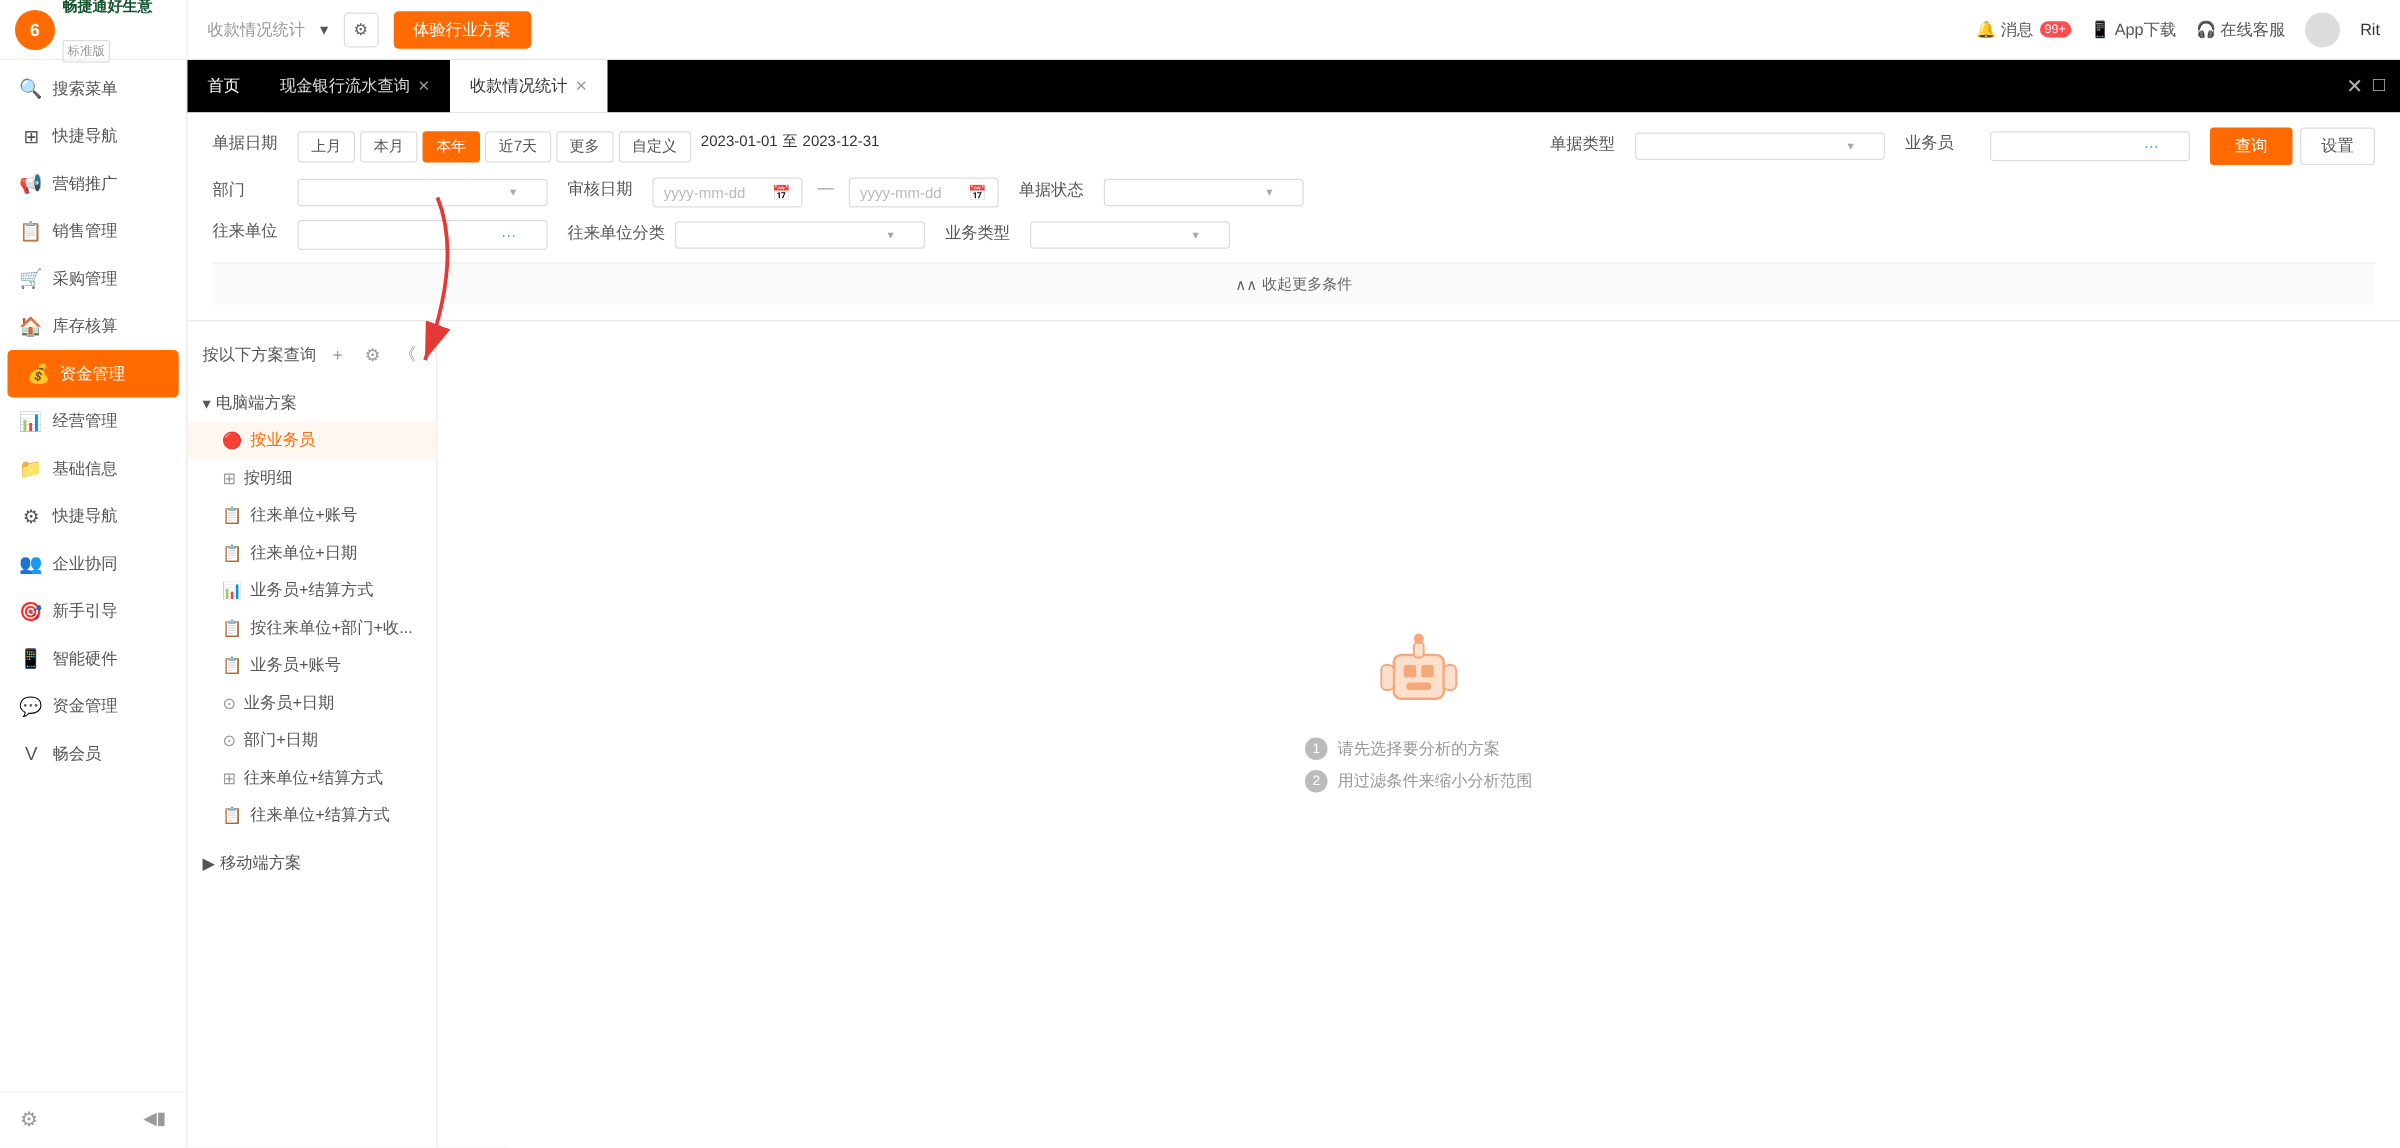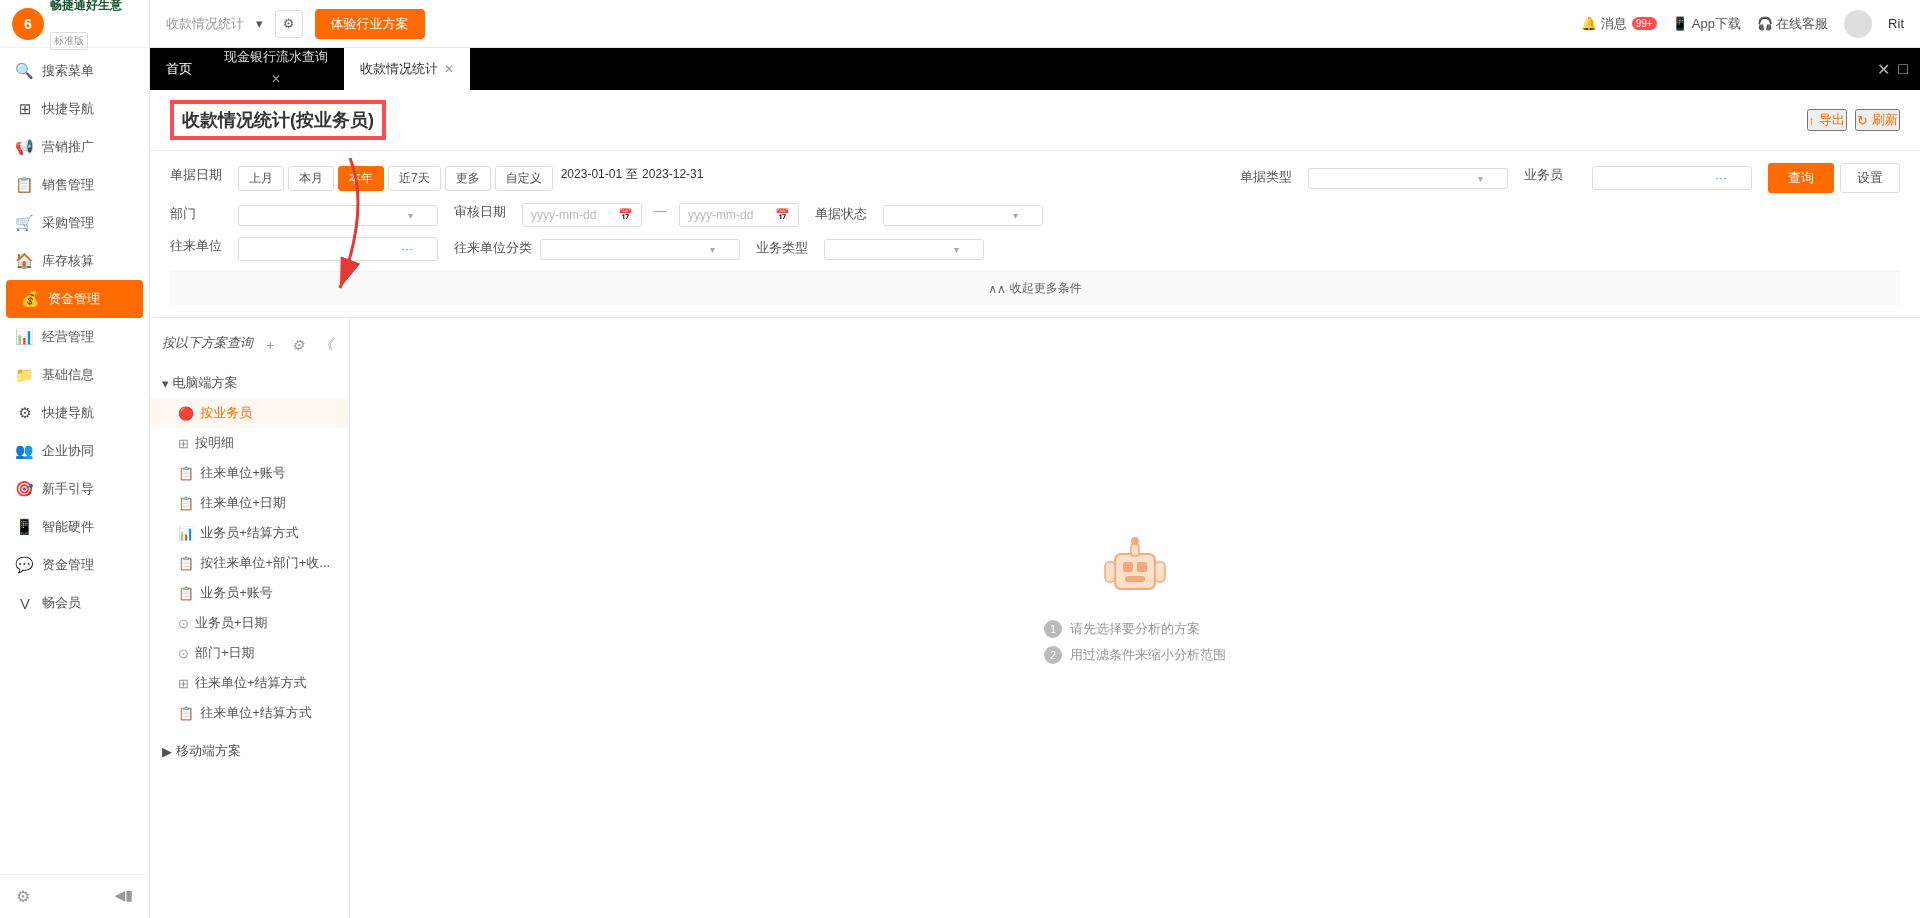--- a/index.html
+++ b/index.html
@@ -58,21 +58,21 @@
     .filter-select { border: 1px solid #ddd; border-radius: 3px; padding: 4px 24px 4px 8px; font-size: 12px; color: #555; background: #fff; cursor: pointer; position: relative; display: flex; align-items: center; min-width: 120px; justify-content: space-between; }
     .date-input { border: 1px solid #ddd; border-radius: 3px; padding: 4px 8px; font-size: 12px; color: #bbb; min-width: 100px; display: flex; align-items: center; justify-content: space-between; }
     .filter-action-btn { background: #ff6b00; color: white; border: none; padding: 5px 20px; border-radius: 3px; cursor: pointer; font-size: 13px; }
     .filter-setting-btn { border: 1px solid #ddd; background: #fff; padding: 5px 16px; border-radius: 3px; cursor: pointer; font-size: 13px; color: #555; }
     .filter-more-btn { color: #1890ff; font-size: 12px; cursor: pointer; }
     .collapse-bar { display: flex; justify-content: center; align-items: center; padding: 8px; color: #666; font-size: 12px; cursor: pointer; gap: 4px; background: #fafafa; border-top: 1px solid #f0f0f0; }
 
     
     .content-wrapper { flex: 1; display: flex; overflow: hidden; }
     .left-panel { width: 200px; background: #fff; border-right: 1px solid #e8e8e8; overflow-y: auto; padding: 8px 0; }
-    .panel-header { display: flex; justify-content: space-between; padding: 8px 12px; font-size: 13px; color: #555; font-style: italic; }
+    .panel-header { display: flex; align-items: center; justify-content: space-between; padding: 8px 12px; font-size: 13px; color: #555; }
     .panel-header-actions { display: flex; gap: 6px; }
     .panel-icon-btn { width: 22px; height: 22px; display: flex; align-items: center; justify-content: center; cursor: pointer; color: #999; font-size: 14px; }
     .tree-section { padding: 4px 0; }
     .tree-parent { display: flex; align-items: center; padding: 6px 12px; font-size: 13px; color: #555; cursor: pointer; gap: 4px; }
     .tree-child { display: flex; align-items: center; padding: 6px 12px 6px 28px; font-size: 13px; color: #555; cursor: pointer; gap: 6px; }
     .tree-child.active { color: #ff6b00; background: #fff7f0; }
     .tree-icon { font-size: 13px; color: #999; }
     .tree-icon.active { color: #ff6b00; }
 
     
@@ -203,51 +203,36 @@
       </span>
       <div class="user-avatar"></div>
       <span style="color:#333;font-weight:500;">Rit</span>
     </div>
   </div>
 
   <div class="tab-bar">
     <div class="tab-item home">
       <span>首页</span>
     </div>
-    <div class="tab-item" style="background:rgba(0,0,0,0.1);flex-direction:column;">
+    <div class="tab-item" style="background:rgba(0,0,0,0.1);">
       <span>现金银行流水查询</span>
       <span class="tab-close">✕</span>
     </div>
     <div class="tab-item active">
       <span>收款情况统计</span>
       <span class="tab-close">✕</span>
     </div>
     <div class="tab-actions">
       <span class="tab-action-btn" style="color:rgba(255,255,255,0.7);">✕</span>
       <span class="tab-action-btn" style="color:rgba(255,255,255,0.7);">□</span>
     </div>
   </div>
 
   <div class="page-content">
 
-    <div class="page-header">
-      <div class="highlight-box">
-        <span class="page-title">收款情况统计(按业务员)</span>
-      </div>
-      <div class="page-actions">
-        <button class="btn-export">
-          <span>↑</span>
-          <span>导出</span>
-        </button>
-        <button class="btn-refresh">
-          <span>↻</span>
-          <span>刷新</span>
-        </button>
-      </div>
-    </div>
 
     <div class="filter-panel">
 
       <div class="filter-row">
         <div class="filter-row-item">
           <span class="filter-label">单据日期</span>
           <div class="filter-btn-group">
             <button class="filter-btn">上月</button>
             <button class="filter-btn">本月</button>
             <button class="filter-btn active">本年</button>

